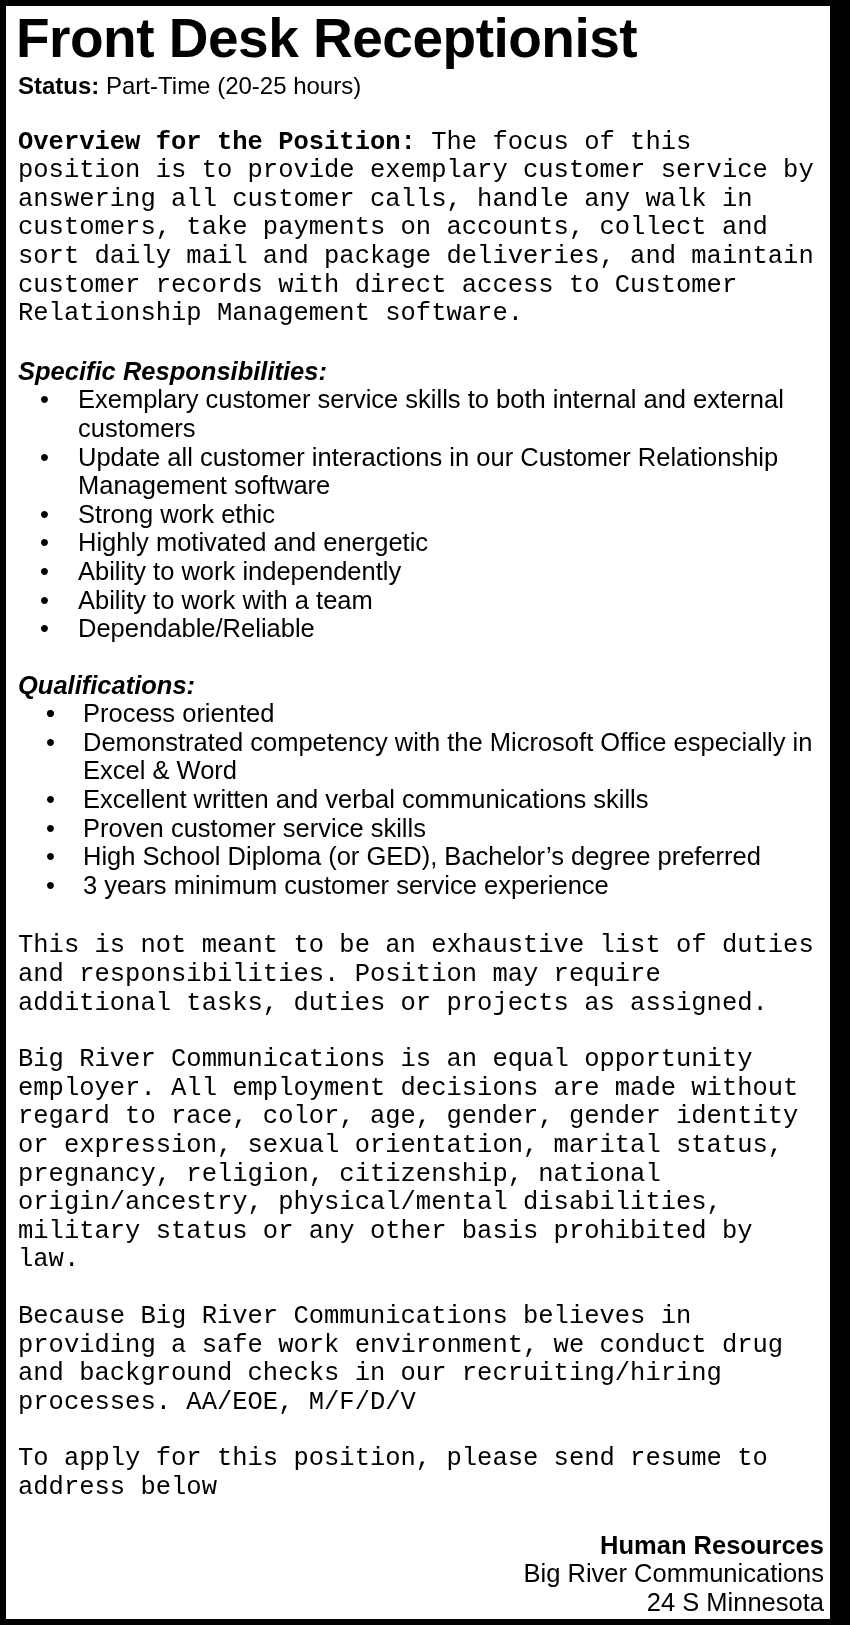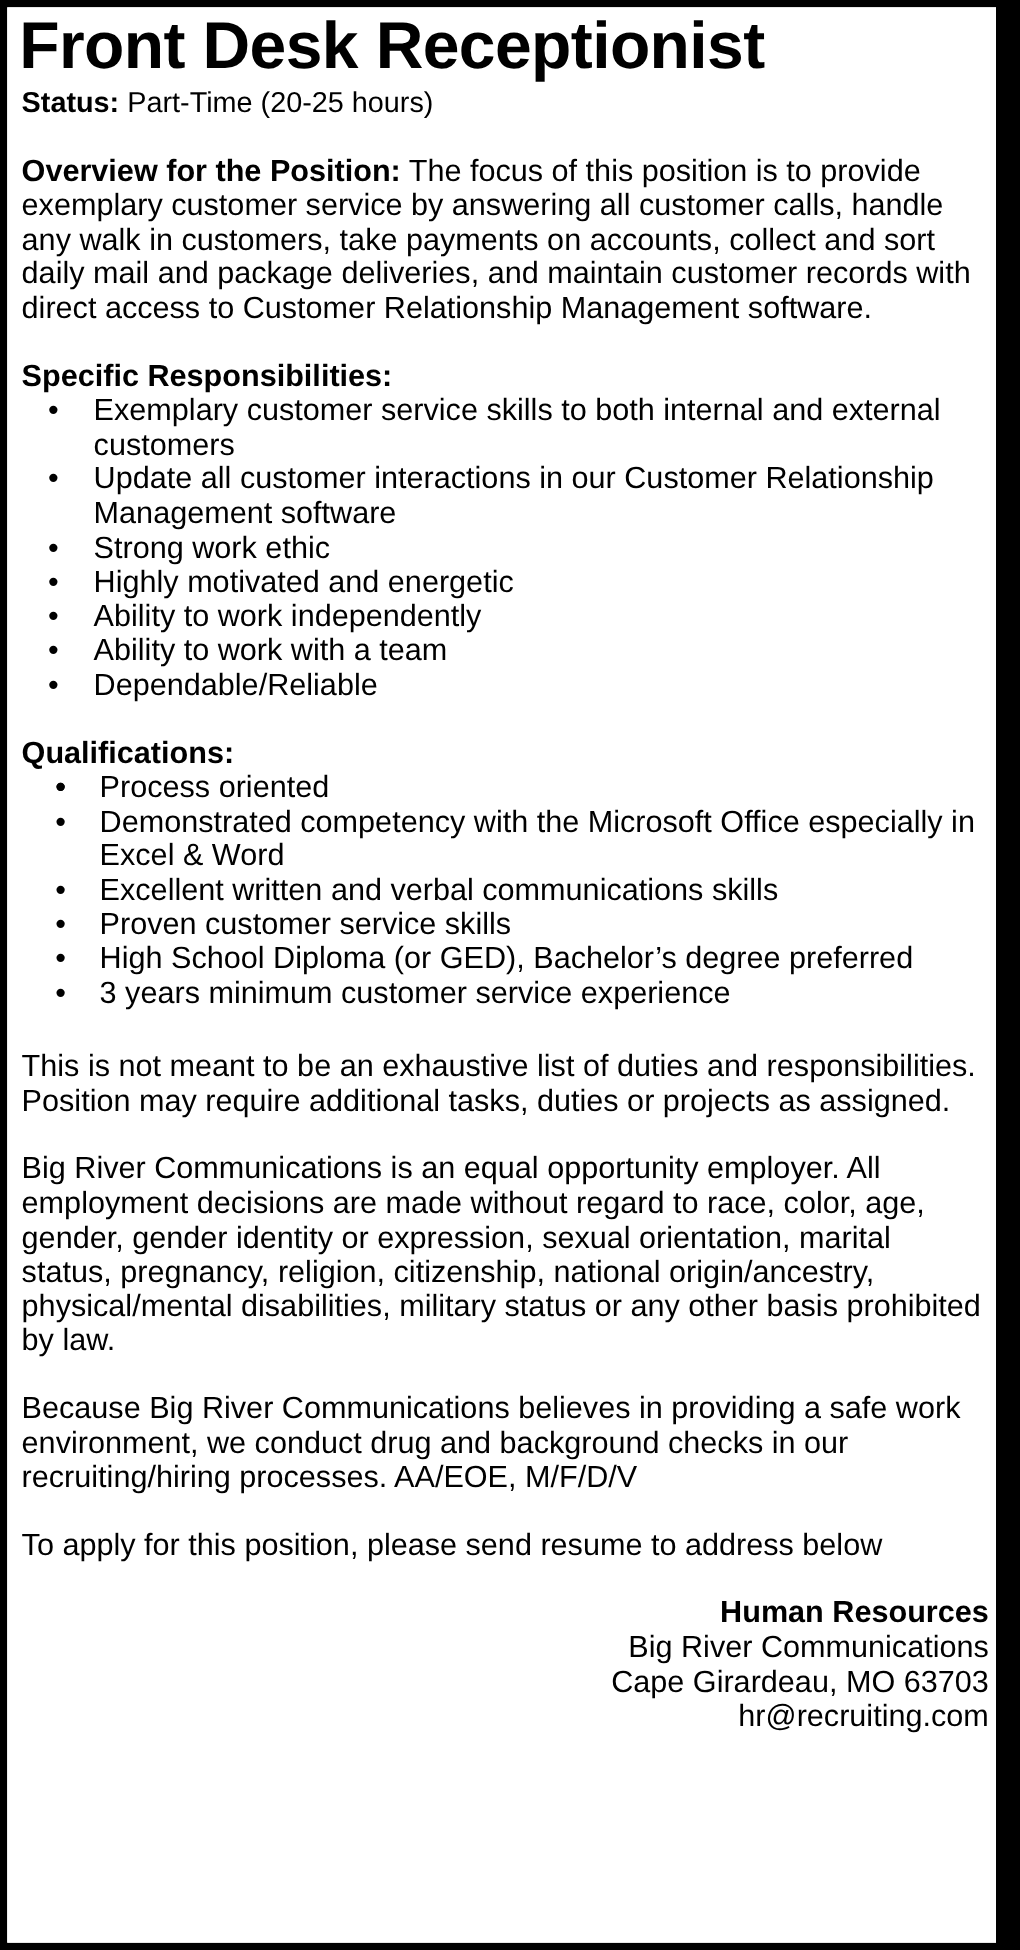--- a/index.html
+++ b/index.html
@@ -52,28 +52,30 @@
     padding: 0;
   }
 
   .para {
     font-size: 25.5px;
     line-height: 28.6px;
     color: #000000;
     margin: 0 0 0 6px;
     padding: 0;
     max-width: 800px;
+    font-family: Liberation Mono, monospace;
   }
 
   .b { font-weight: bold; }
 
   .section-head {
     font-size: 25.5px;
     line-height: 28.6px;
     font-weight: bold;
+    font-style: italic;
     color: #000000;
     margin: 0 0 0 6px;
   }
   .gap-md { height: 28px; }
   .gap-lg { height: 33px; }
 
   
   ul.bullets {
     list-style: none;
     margin: 0;
@@ -171,18 +173,19 @@
 
     <div class="gap-md"></div>
 
     <div class="para">To apply for this position, please send resume to address below</div>
 
     <div class="gap-md"></div>
 
     <div class="footer">
       <div class="fline head">Human Resources</div>
       <div class="fline">Big River Communications</div>
+      <div class="fline">24 S Minnesota</div>
       <div class="fline">Cape Girardeau, MO 63703</div>
       <div class="fline">hr@recruiting.com</div>
     </div>
 
   </div>
 </div>
 
 </body></html>

